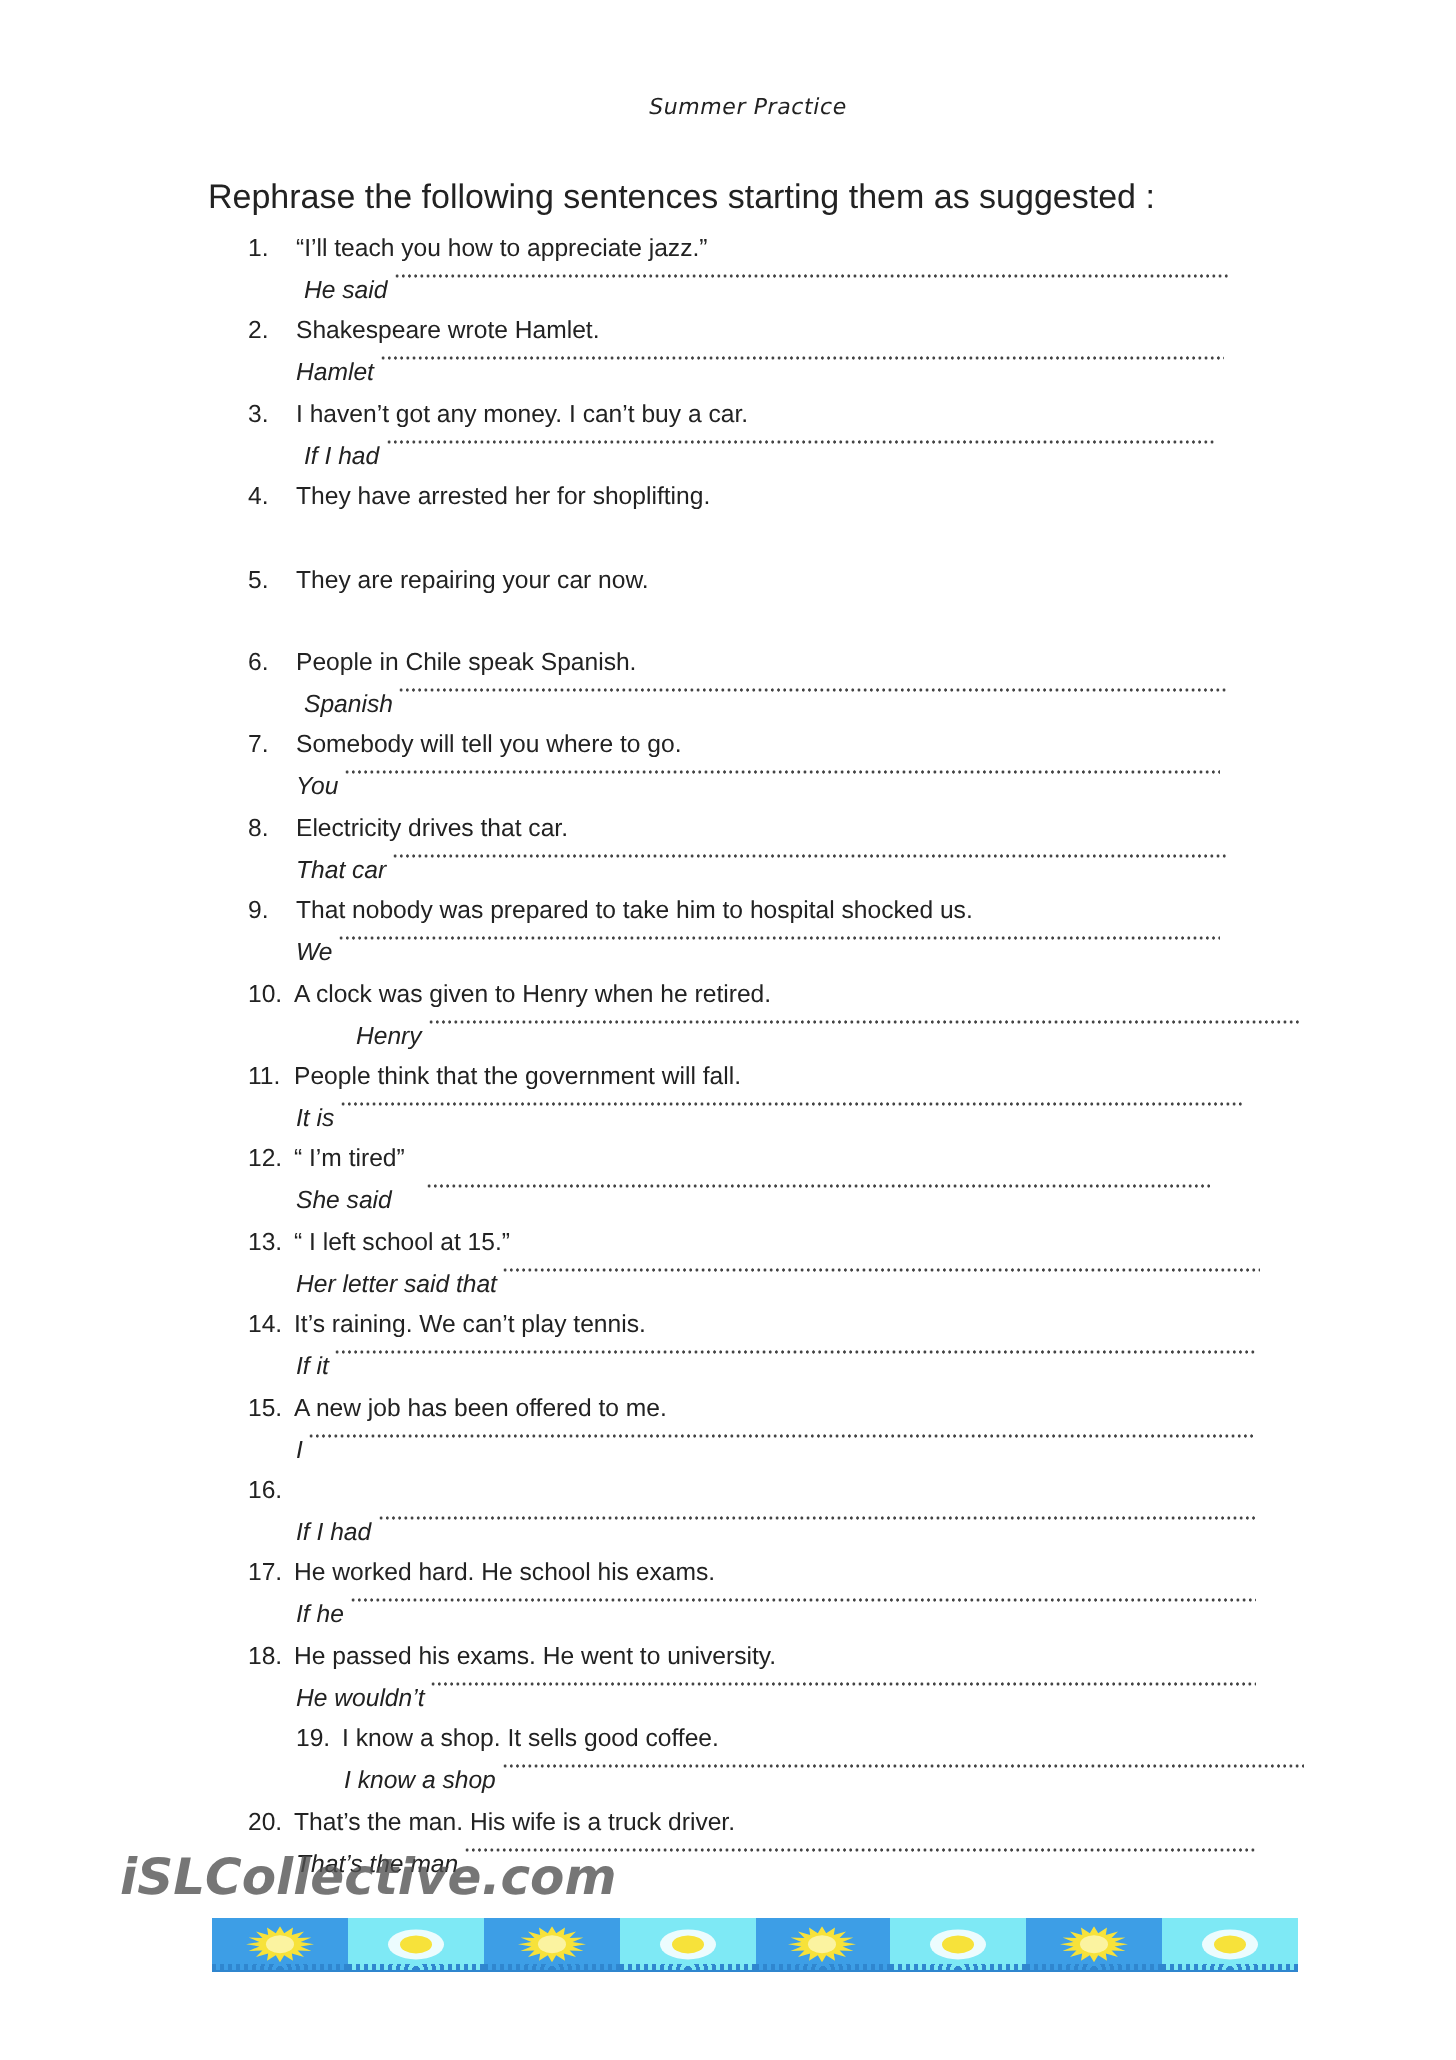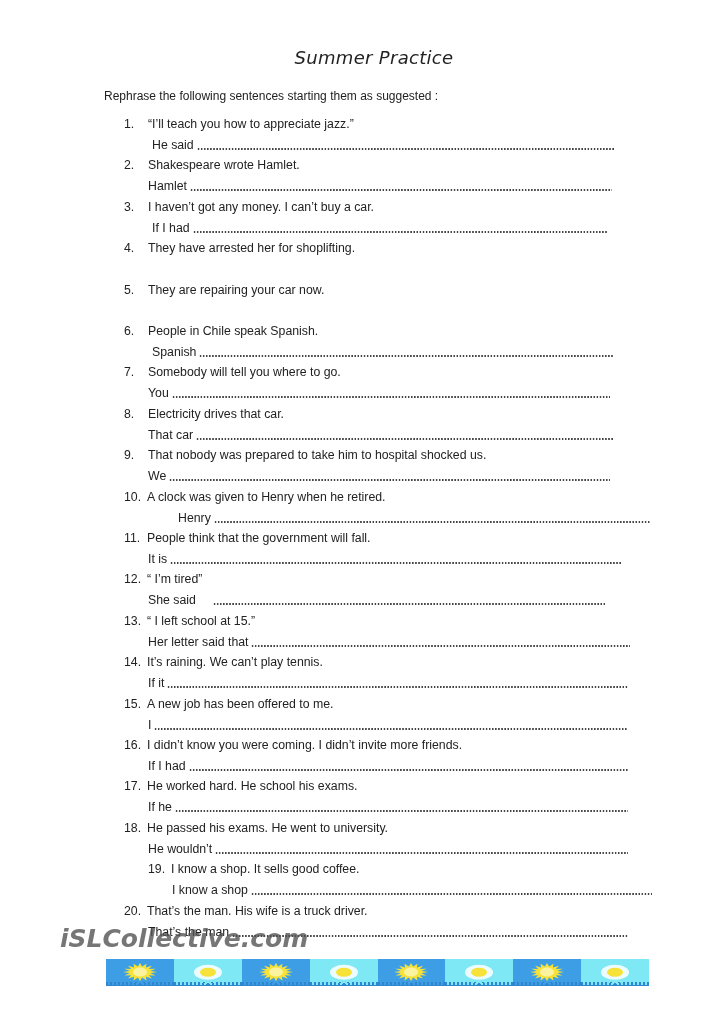--- a/index.html
+++ b/index.html
@@ -4,39 +4,39 @@
   <style>
     html, body { margin: 0; padding: 0; background: #ffffff; }
     body {
       width: 728px; height: 1030px; position: relative; overflow: hidden;
       font-family: "Liberation Sans", sans-serif; color: #1a1a1a;
     }
     .page { position: absolute; left: 0; top: 0; width: 728px; height: 1030px; }
     .title {
       position: absolute; left: 0; width: 728px; top: 47px; text-align: center;
       font-family: "DejaVu Sans", sans-serif; font-style: italic;
-      font-size: 18px; letter-spacing: 0.3px; color: #222;
+      font-size: 11px; letter-spacing: 0.3px; color: #222;
       padding-left: 20px; box-sizing: border-box;
     }
     .instructions {
       position: absolute; left: 104px; top: 89px;
-      font-size: 12px; color: #222;
+      font-size: 17px; color: #222;
     }
     .exercise { position: absolute; left: 0; width: 728px; height: 42px; }
     .ex-num {
       position: absolute; left: 124px; top: 0; font-size: 12.3px; color: #222;
     }
     .ex-prompt {
       position: absolute; left: 148px; top: 0; font-size: 12.3px; color: #222;
       white-space: nowrap;
     }
     .ex-prompt.after10 { left: 147px; }
     .answer-line {
       position: absolute; left: 148px; top: 20px; height: 16px;
-      display: flex; align-items: flex-end;
+      display: flex; align-items: flex-start; font-style: italic;
     }
     .answer-line .starter {
       font-size: 12.3px; color: #222; white-space: nowrap; padding-right: 3px;
       line-height: 16px;
     }
     .answer-line .dots {
       flex: 1; height: 2px; margin-bottom: 3px;
       background-image: radial-gradient(circle, #444 0.7px, transparent 0.9px);
       background-size: 3.1px 2px; background-repeat: repeat-x;
     }
@@ -184,21 +184,20 @@
       <div class="exercise" style="top: 696.6px;">
         <span class="ex-num">15.</span>
         <span class="ex-prompt after10">A new job has been offered to me.</span>
         <div class="answer-line" style="left: 148px; width: 480px;">
           <span class="starter">I</span>
           <span class="dots"></span>
         </div>
       </div>
       <div class="exercise" style="top: 738px;">
         <span class="ex-num">16.</span>
-        <span class="ex-prompt after10">I didn’t know you were coming. I didn’t invite more friends.</span>
         <div class="answer-line" style="left: 148px; width: 480px;">
           <span class="starter">If I had</span>
           <span class="dots"></span>
         </div>
       </div>
       <div class="exercise" style="top: 779.4px;">
         <span class="ex-num">17.</span>
         <span class="ex-prompt after10">He worked hard. He school his exams.</span>
         <div class="answer-line" style="left: 148px; width: 480px;">
           <span class="starter">If he</span>

